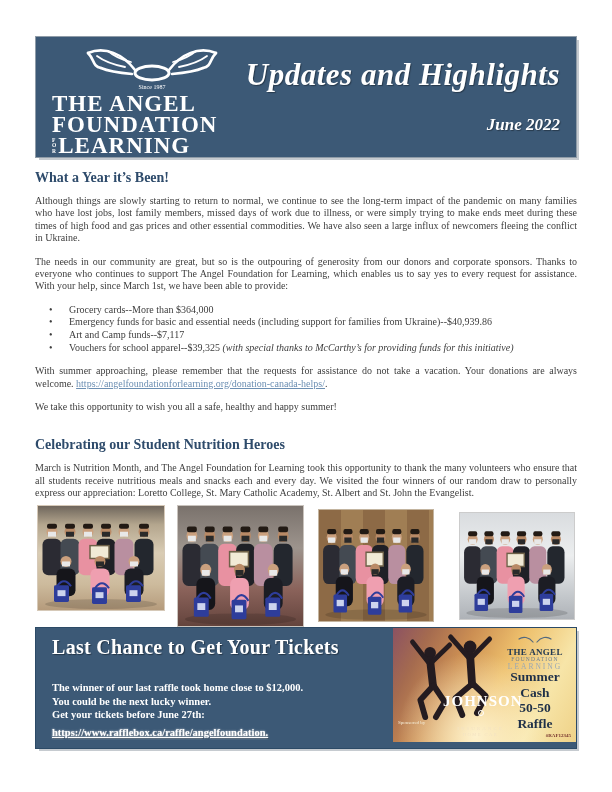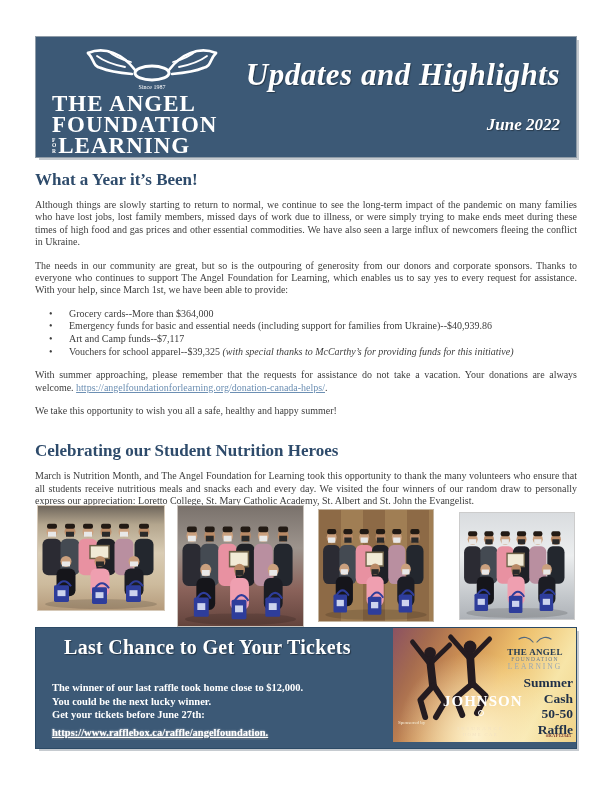--- a/index.html
+++ b/index.html
@@ -17,21 +17,21 @@
   .for-stack{display:flex;flex-direction:column;font-size:5.5px;font-weight:bold;
              line-height:1;margin:0 2px 2px 0;letter-spacing:0;}
   .newsletter-title{position:absolute;right:16px;top:20px;color:#fff;font-size:31px;
                     font-style:italic;font-weight:bold;letter-spacing:0.5px;
                     text-shadow:1px 1px 1px rgba(0,0,0,0.35);}
   .newsletter-date{position:absolute;right:16px;top:78px;color:#fff;font-size:17px;
                    font-style:italic;font-weight:bold;text-shadow:1px 1px 1px rgba(0,0,0,0.35);}
 
   
   .content{position:absolute;left:35px;top:170px;width:542px;color:#3d3d3d;}
-  .content h1{font-size:17px;color:#2e4b6b;margin:0 0 9px 0;font-weight:bold;
+  .content h1{font-size:14px;color:#2e4b6b;margin:0 0 9px 0;font-weight:bold;
               font-family:"Liberation Serif",serif;}
   .content h1.second{margin-top:24px;}
   .content p{font-size:10px;line-height:12.4px;text-align:justify;margin:0 0 11px 0;}
   .content ul{margin:0 0 11px 0;padding:0 0 0 34px;list-style:none;}
   .content li{position:relative;font-size:10px;line-height:12.6px;}
   .content li::before{content:"\2022";position:absolute;left:-20px;}
   a.doc-link{color:#6c8fb3;text-decoration:underline;cursor:pointer;}
 
   
   .photos{position:absolute;left:0;top:503px;width:612px;height:132px;}
@@ -43,38 +43,38 @@
           background:linear-gradient(#7a726c 0%,#9d948d 35%,#8a625a 70%,#64443d 100%);}
   .photo3{left:318px;top:6px;width:114px;height:111px;border-color:#c3b49f;
           background:repeating-linear-gradient(90deg,#8d6a46 0,#8d6a46 22px,#a07e54 22px,#a07e54 44px);}
   .photo4{left:459px;top:9px;width:114px;height:106px;border-color:#cccccc;
           background:linear-gradient(#d9dcdf 0%,#eceeef 40%,#c2c6ca 80%,#aeb2b7 100%);}
 
   
   .raffle-band{position:absolute;left:35px;top:627px;width:540px;height:120px;
                border:1px solid #2c4a66;}
   .raffle-text{position:absolute;left:16px;top:8px;width:330px;color:#fff;}
-  .raffle-text h2{margin:0 0 22px 12px;font-size:20px;font-weight:bold;letter-spacing:0.3px;
+  .raffle-text h2{margin:0 0 22px 0;font-size:20px;font-weight:bold;letter-spacing:0.3px;
                   text-shadow:1px 1px 1px rgba(0,0,0,0.4);}
   .raffle-text p{margin:0;font-size:10.5px;font-weight:bold;line-height:13.5px;}
   a.raffle-link{color:#fff;font-size:10.5px;font-weight:bold;line-height:13.5px;
                 text-decoration:underline;cursor:pointer;
                 text-shadow:0 0 2px rgba(255,255,255,0.9),1px 1px 1px rgba(0,0,0,0.3);}
 
   
   .raffle-ad{position:absolute;left:357px;top:0;width:183px;height:114px;overflow:hidden;
              background:
                radial-gradient(ellipse at 45% 95%, rgba(255,246,214,0.9) 0%, rgba(255,246,214,0) 55%),
                linear-gradient(118deg,#8c5262 0%,#a56b4f 16%,#cc8f53 34%,#eec06c 55%,#f7e5a8 78%,#efd288 100%);}
   .jumpers{position:absolute;left:0;top:0;width:64%;height:100%;}
   .ad-logo{position:absolute;right:3px;top:3px;width:76px;text-align:center;line-height:1.05;}
   .ad-logo .l1{font-size:9px;font-weight:bold;color:#233a52;letter-spacing:0.3px;}
   .ad-logo .l2{font-size:5.5px;color:#6b7f93;letter-spacing:1.2px;}
   .ad-logo .l3{font-size:7.5px;color:#9aa8b5;letter-spacing:2px;}
-  .ad-title{position:absolute;right:3px;top:47px;width:76px;text-align:right;color:#1f3048;
+  .ad-title{position:absolute;right:3px;top:41px;width:76px;text-align:center;color:#1f3048;
             font-weight:bold;font-size:13.5px;line-height:15.5px;font-family:"Liberation Serif",serif;}
   .ad-ref{position:absolute;right:5px;bottom:4px;font-size:5px;font-weight:bold;color:#77352f;}
   .sponsored{position:absolute;left:5px;bottom:17px;font-size:5px;color:#f5ecd6;}
   .sponsor{position:absolute;left:50px;bottom:4px;width:75px;text-align:center;color:#fff;}
   .sponsor .s1{font-size:15px;font-weight:bold;letter-spacing:1px;line-height:1.1;}
   .ring{display:inline-block;width:4px;height:4px;border:1px solid #fff;border-radius:50%;
         vertical-align:super;margin-left:1px;}
   .sponsor .s2{font-size:5px;letter-spacing:2px;color:#f3e3c2;line-height:1.3;}
   .sponsor .s3{font-size:4.5px;letter-spacing:1.5px;color:#f3e3c2;line-height:1.3;}
 </style>

